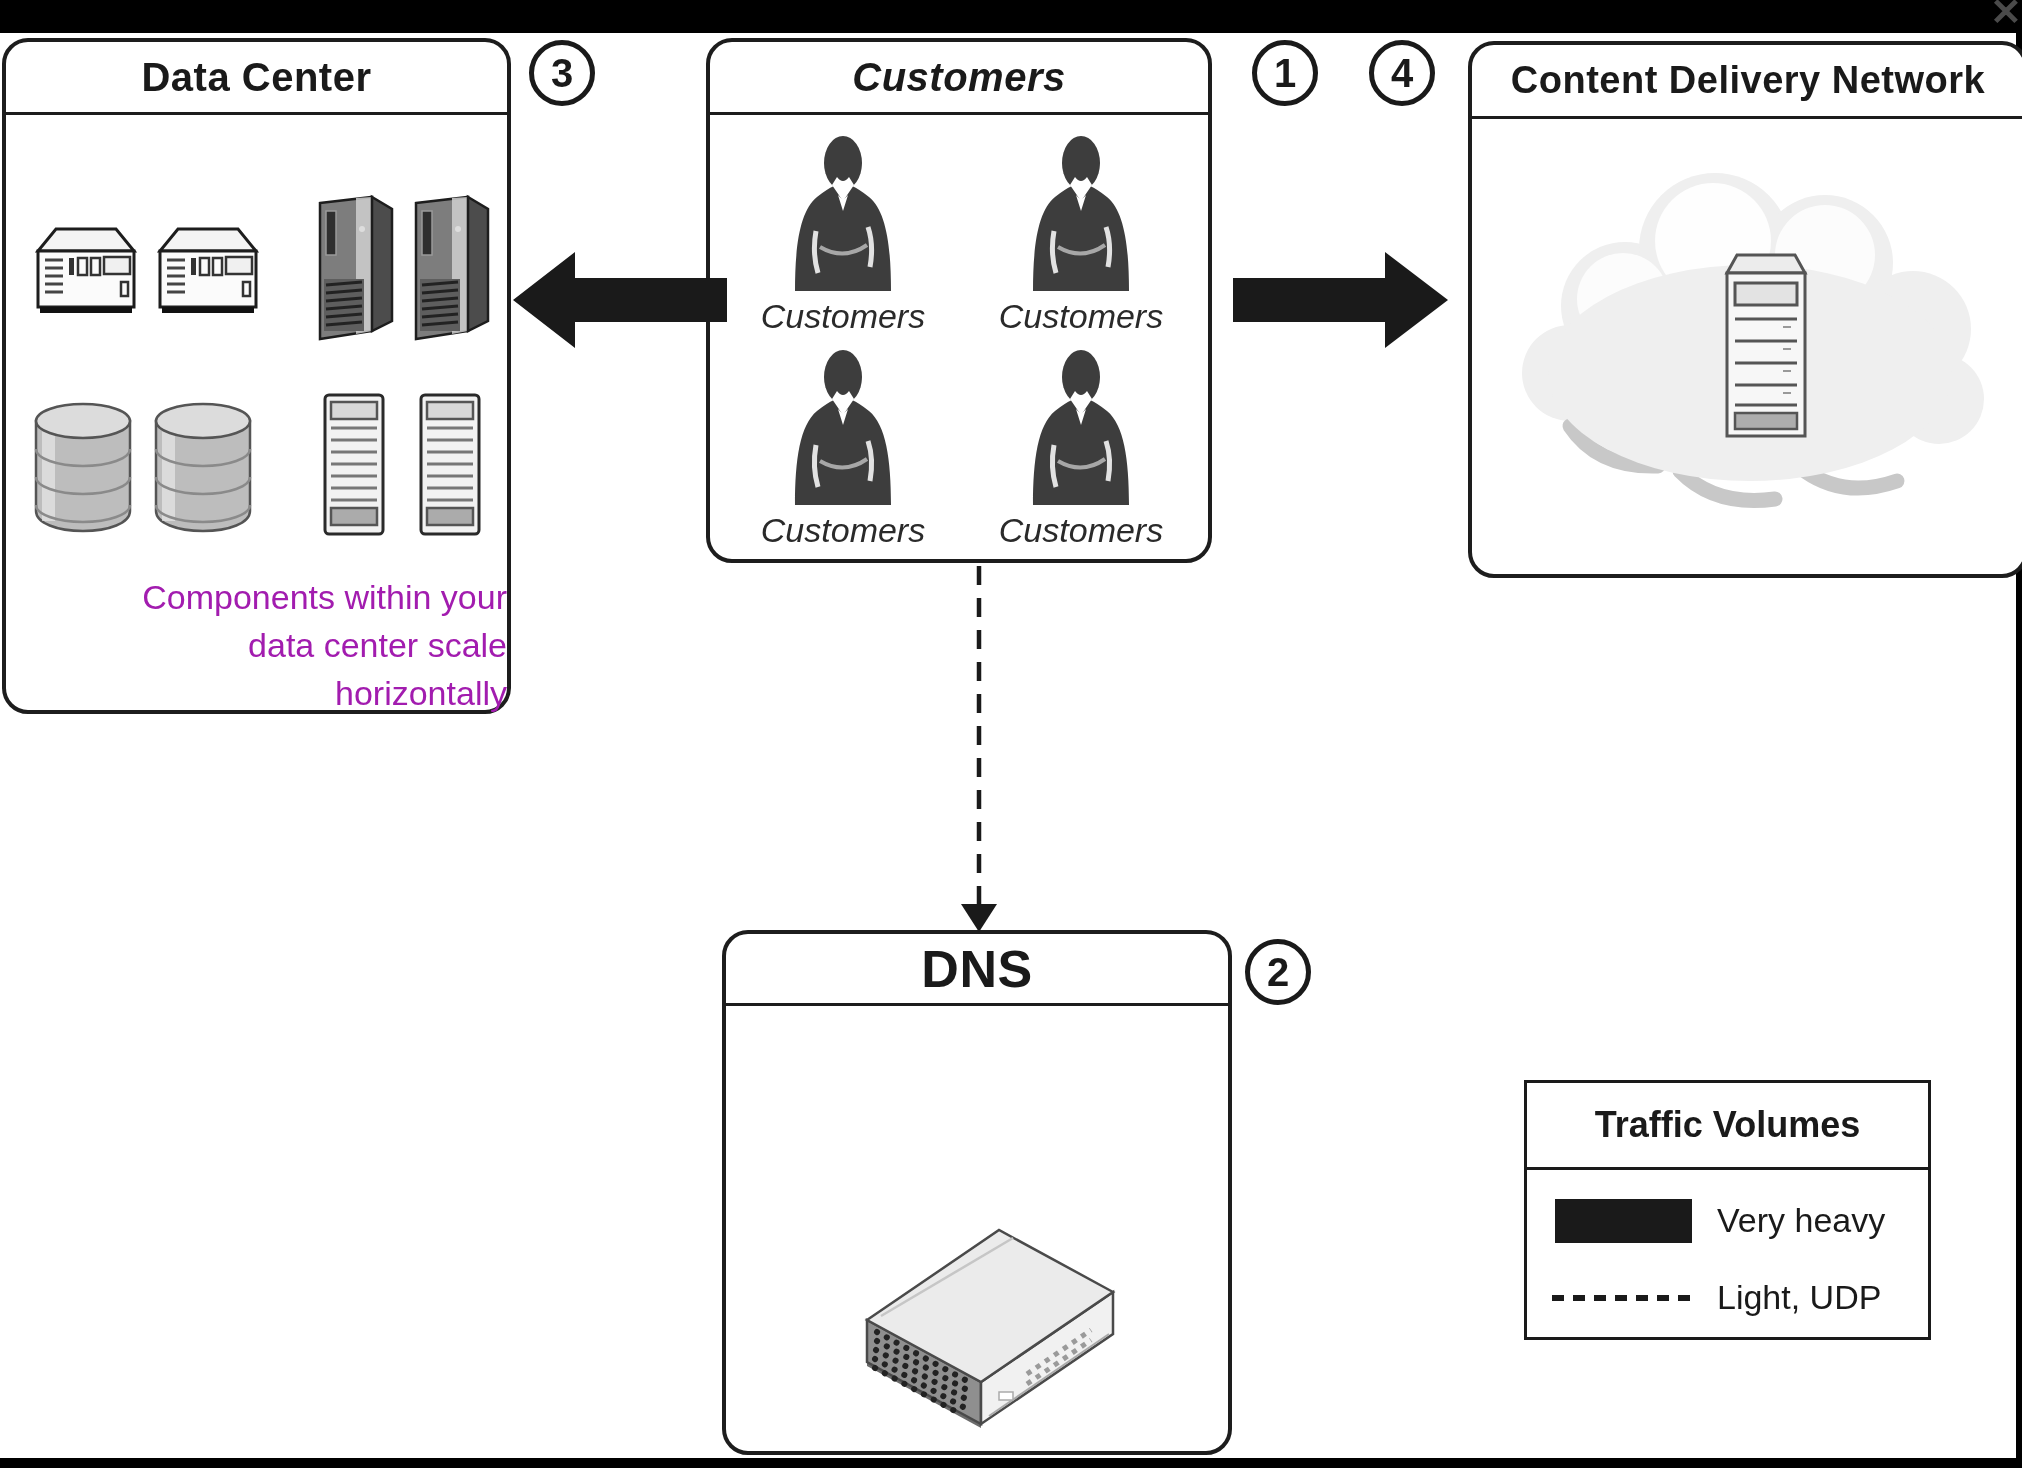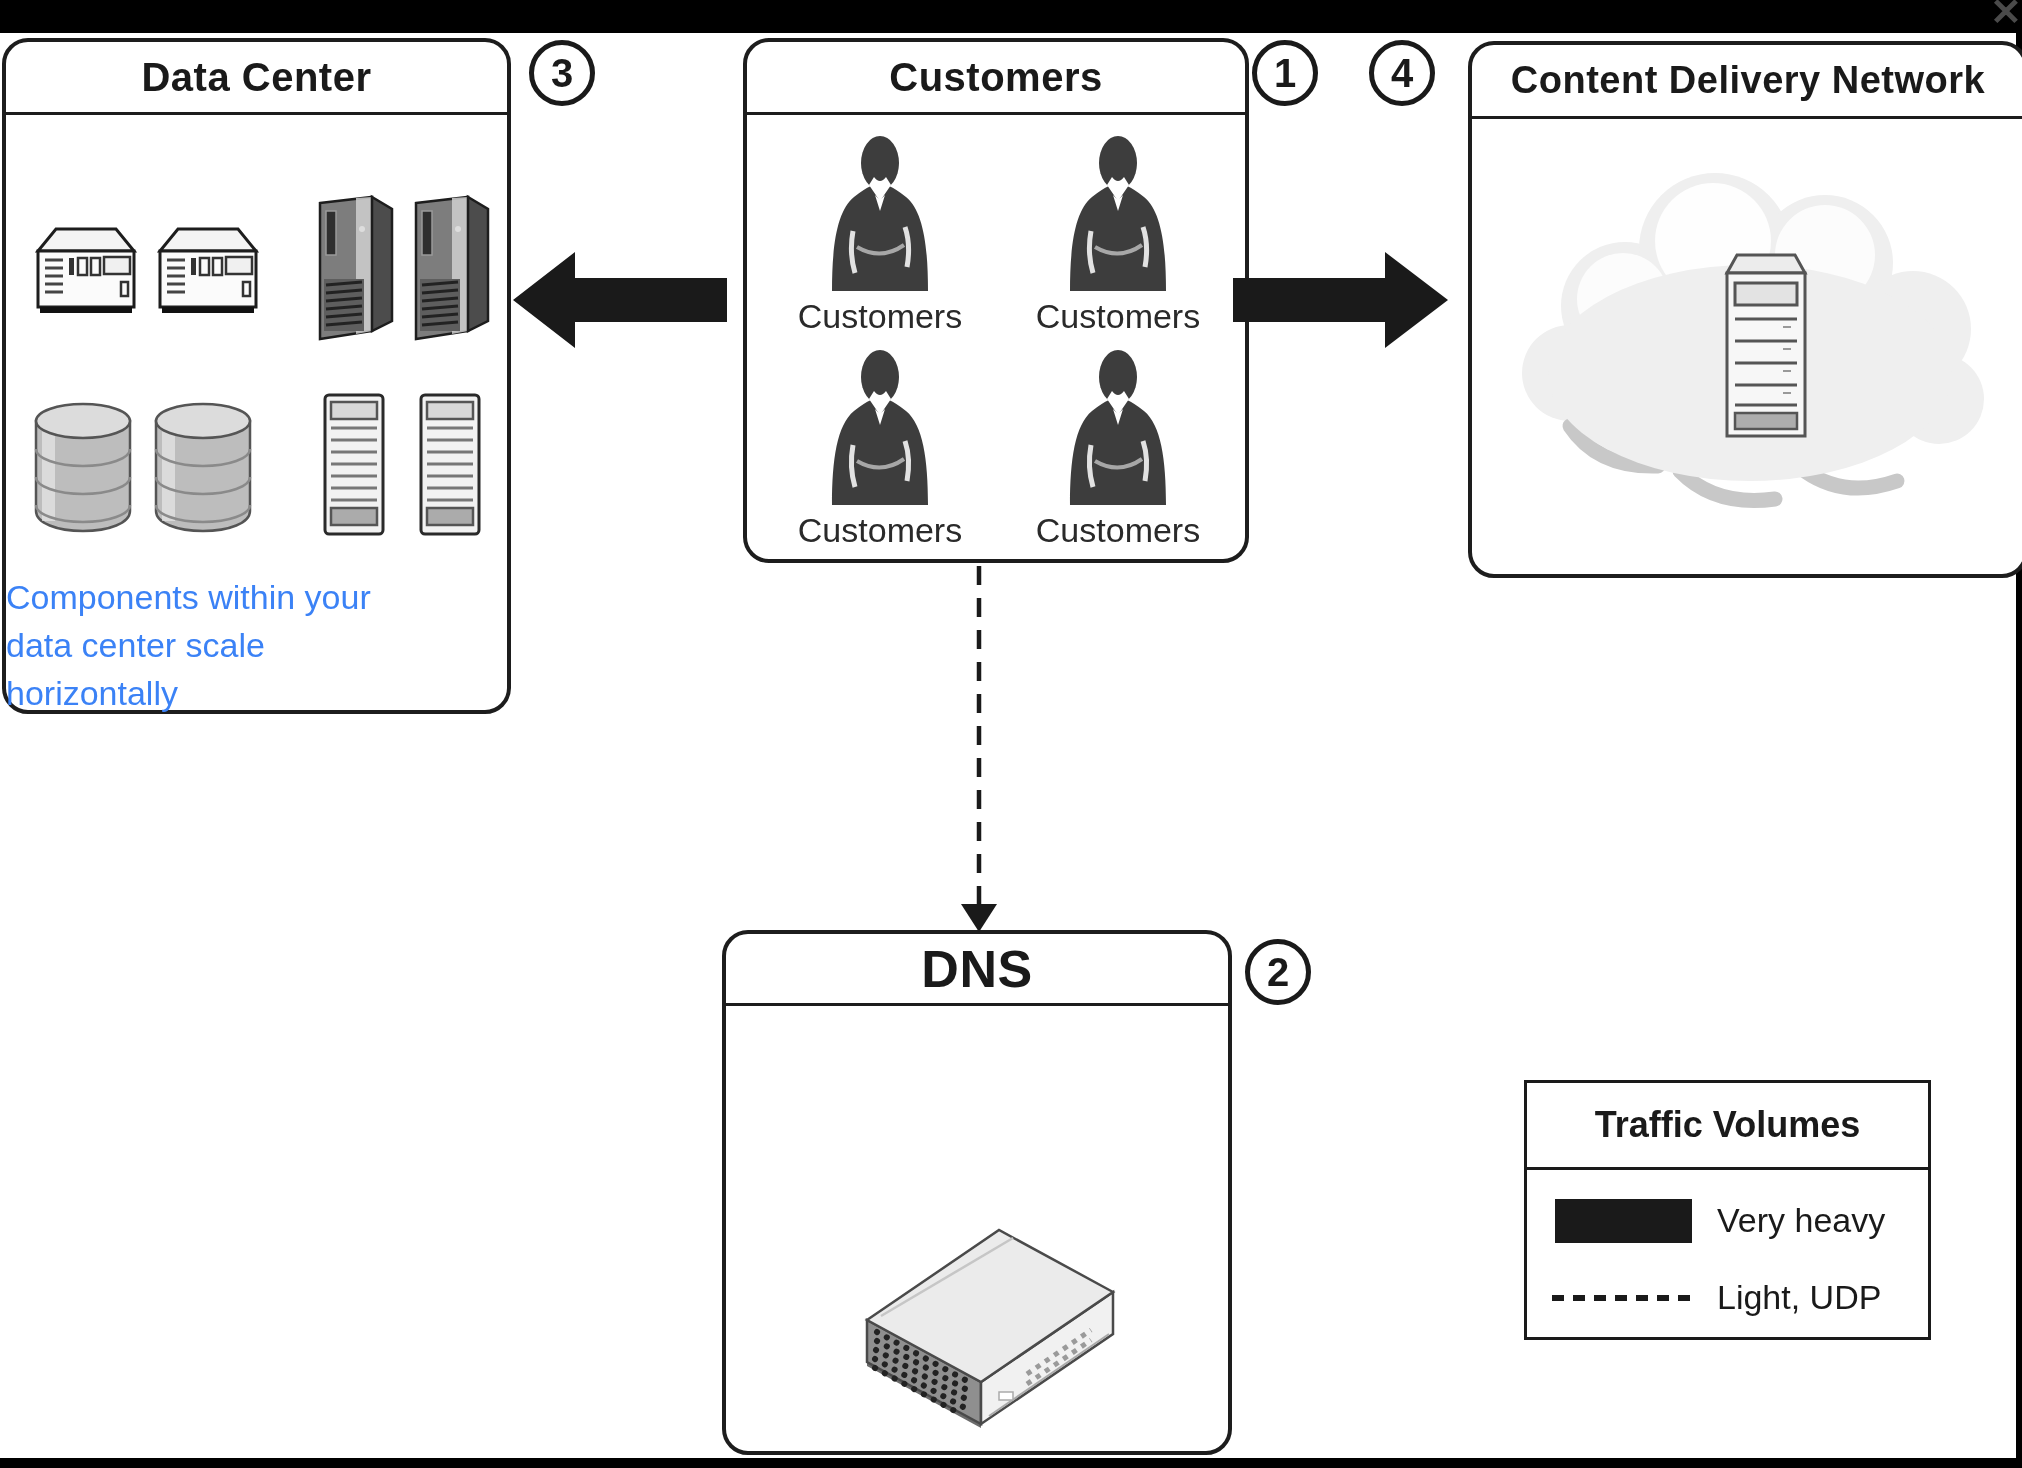--- a/index.html
+++ b/index.html
@@ -8,21 +8,21 @@
   .canvas{position:absolute;left:0;top:33px;width:2016px;height:1425px;background:#fff;}
   .panel{position:absolute;background:#fff;border:4px solid #1d1d1d;border-radius:26px;box-sizing:border-box;}
   .panel-title{display:flex;align-items:center;justify-content:center;font-weight:bold;
                border-bottom:3px solid #1d1d1d;letter-spacing:0.5px;}
   .panel-body{position:relative;width:100%;}
   .abs{position:absolute;}
   .badge{position:absolute;width:56px;height:56px;border:5px solid #1a1a1a;border-radius:50%;
          background:#fff;font-weight:bold;font-size:40px;display:flex;align-items:center;justify-content:center;}
   .cust-cell{position:absolute;width:230px;display:flex;flex-direction:column;align-items:center;}
   .cust-label{font-size:34px;margin-top:6px;color:#2a2a2a;}
-  .dc-caption{position:absolute;left:0;right:0;text-align:left;font-size:34px;line-height:48px;color:#3b82f6;}
+  .dc-caption{position:absolute;left:0;right:0;text-align:right;font-size:34px;line-height:48px;color:#a21caf;}
   .legend{position:absolute;background:#fff;border:3px solid #1a1a1a;box-sizing:border-box;}
   .legend-title{height:84px;display:flex;align-items:center;justify-content:center;
                 font-weight:bold;font-size:36px;border-bottom:3px solid #1a1a1a;}
   .legend-label{position:absolute;font-size:34px;color:#1a1a1a;}
   .swatch-solid{position:absolute;background:#1a1a1a;}
   .swatch-dashed{position:absolute;height:6px;
                  background:repeating-linear-gradient(90deg,#1a1a1a 0 12px,rgba(0,0,0,0) 12px 21px);}
   .close-x{position:absolute;left:1990px;top:-10px;font-size:38px;font-weight:bold;color:#4a4a4a;}
   svg{display:block;}
 </style>
@@ -155,21 +155,21 @@
           <use href="#sym-rack"></use>
         </svg>
       <div class="dc-caption" style="top:458px;">
         <div>Components within your</div>
         <div>data center scale</div>
         <div>horizontally</div>
       </div>
     </div>
   </section>
 
-  <section class="panel" style="left:743px;top:38px;width:506px;height:525px;">
+  <section class="panel" style="left:706px;top:38px;width:506px;height:525px;font-style:italic;">
     <header class="panel-title" style="height:70px;font-size:40px;">Customers</header>
     <div class="panel-body">
       <div class="cust-cell" style="left:18px;top:18px;">
         <svg width="112" height="158">
             <use href="#sym-person"></use>
           </svg>
         <div class="cust-label">Customers</div>
       </div>
       <div class="cust-cell" style="left:256px;top:18px;">
         <svg width="112" height="158">

